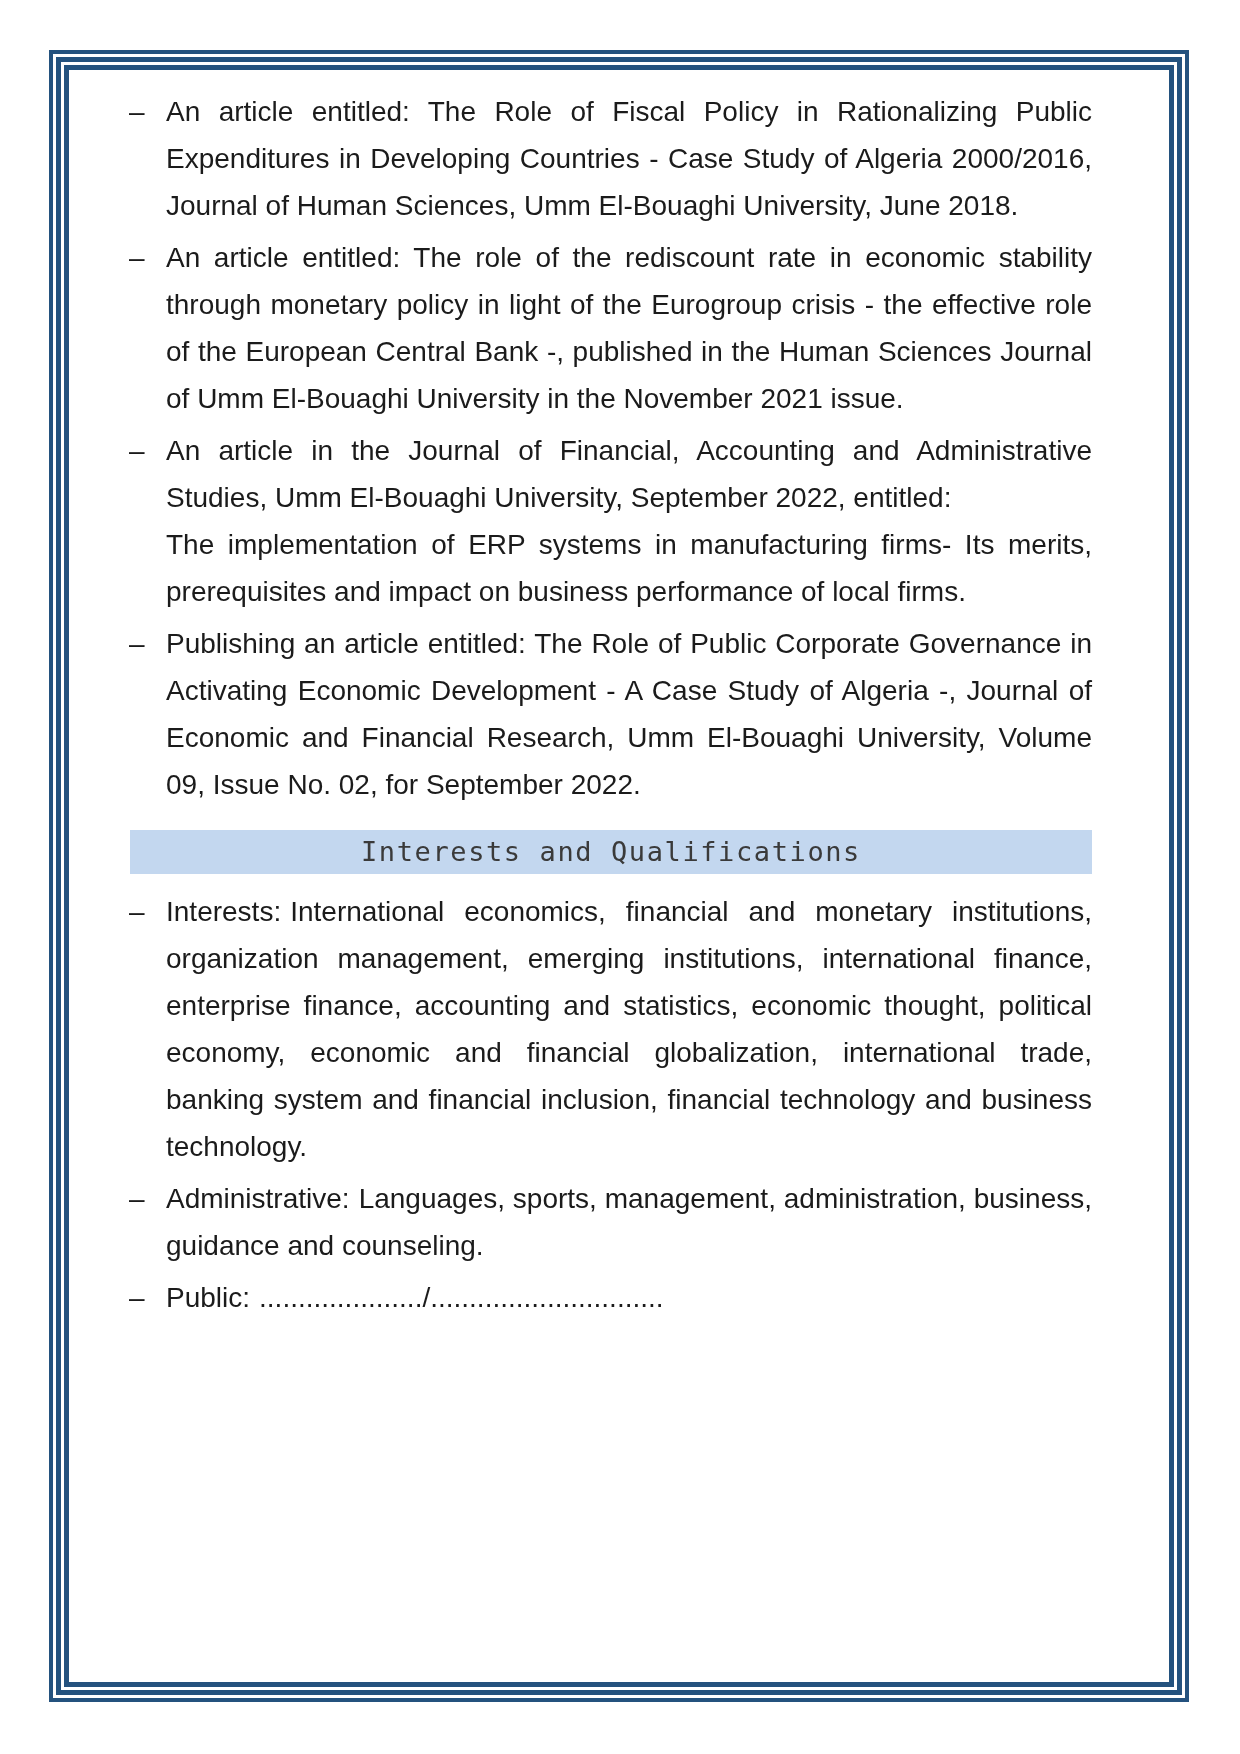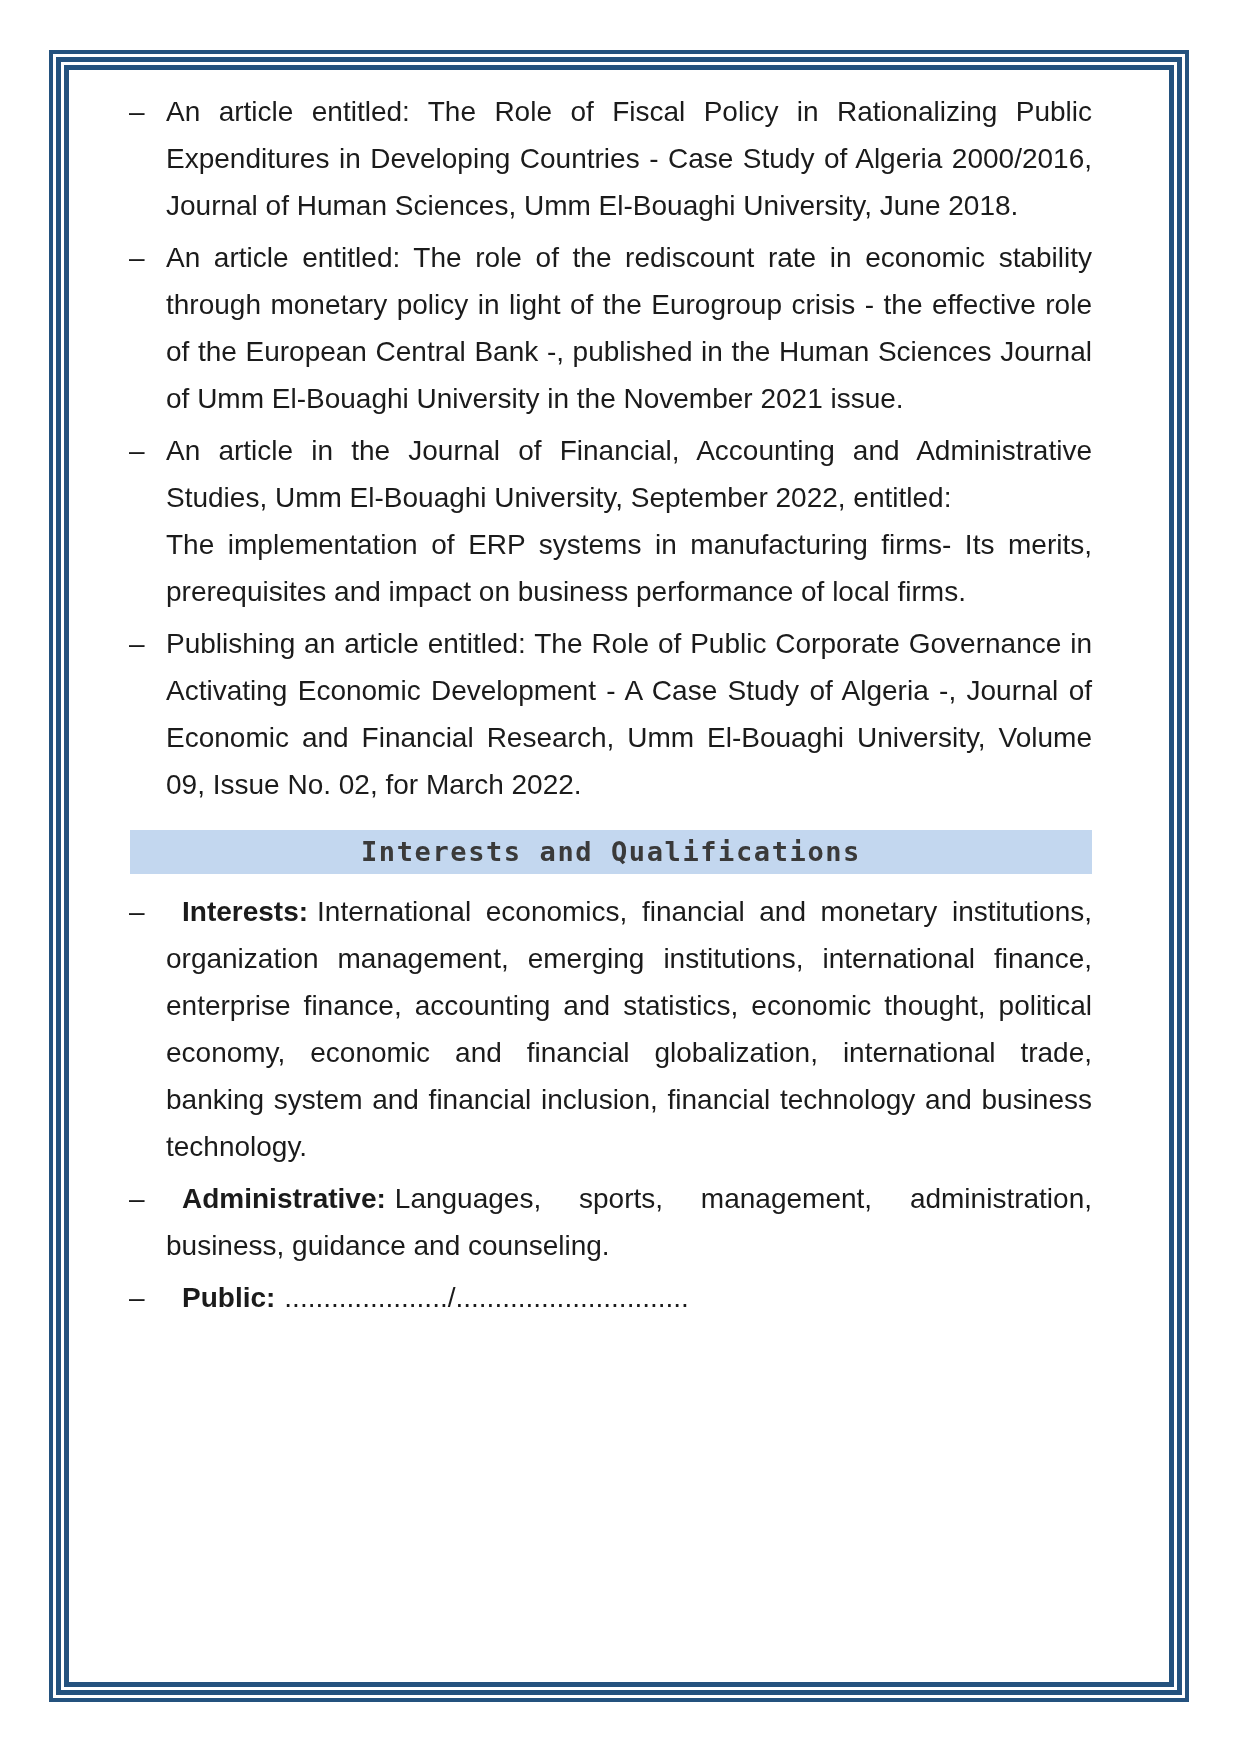--- a/index.html
+++ b/index.html
@@ -50,35 +50,34 @@
   .dash {
     position: absolute;
     left: -1px; top: 0;
     font-size: 28px;
     line-height: 47px;
   }
   .article-text, .detail-text {
     white-space: pre-line;
   }
   .detail-label {
-    font-weight: bold;
+    font-weight: normal;
     margin-right: 9px;
-    margin-left: 16px;
   }
   .section-heading {
     margin: 22px 0 14px 0;
     height: 44px;
     line-height: 44px;
     background: #c3d7ef;
     text-align: center;
     font-family: "DejaVu Sans Mono", monospace;
     font-size: 27px;
     letter-spacing: 1.6px;
     color: #3a3a3a;
-    font-weight: bold;
+    font-weight: normal;
   }
 </style>
 </head>
 <body>
 
 <div class="sheet">
   <div class="frame-outer">
     <div class="frame-mid">
       <div class="frame-inner">
         <div class="content">
@@ -92,21 +91,21 @@
               <span class="dash">–</span>
               <span class="article-text">An article entitled: The role of the rediscount rate in economic stability through monetary policy in light of the Eurogroup crisis - the effective role of the European Central Bank -, published in the Human Sciences Journal of Umm El-Bouaghi University in the November 2021 issue.</span>
             </li>
             <li>
               <span class="dash">–</span>
               <span class="article-text">An article in the Journal of Financial, Accounting and Administrative Studies, Umm El-Bouaghi University, September 2022, entitled:
 The implementation of ERP systems in manufacturing firms- Its merits, prerequisites and impact on business performance of local firms.</span>
             </li>
             <li>
               <span class="dash">–</span>
-              <span class="article-text">Publishing an article entitled: The Role of Public Corporate Governance in Activating Economic Development - A Case Study of Algeria -, Journal of Economic and Financial Research, Umm El-Bouaghi University, Volume 09, Issue No. 02, for March 2022.</span>
+              <span class="article-text">Publishing an article entitled: The Role of Public Corporate Governance in Activating Economic Development - A Case Study of Algeria -, Journal of Economic and Financial Research, Umm El-Bouaghi University, Volume 09, Issue No. 02, for September 2022.</span>
             </li>
           </ul>
 
           <h2 class="section-heading">Interests and Qualifications</h2>
 
           <ul class="doc-list">
             <li>
               <span class="dash">–</span>
               <span class="detail-label">Interests:</span><span class="detail-text">International economics, financial and monetary institutions, organization management, emerging institutions, international finance, enterprise finance, accounting and statistics, economic thought, political economy, economic and financial globalization, international trade, banking system and financial inclusion, financial technology and business technology.</span>
             </li>

